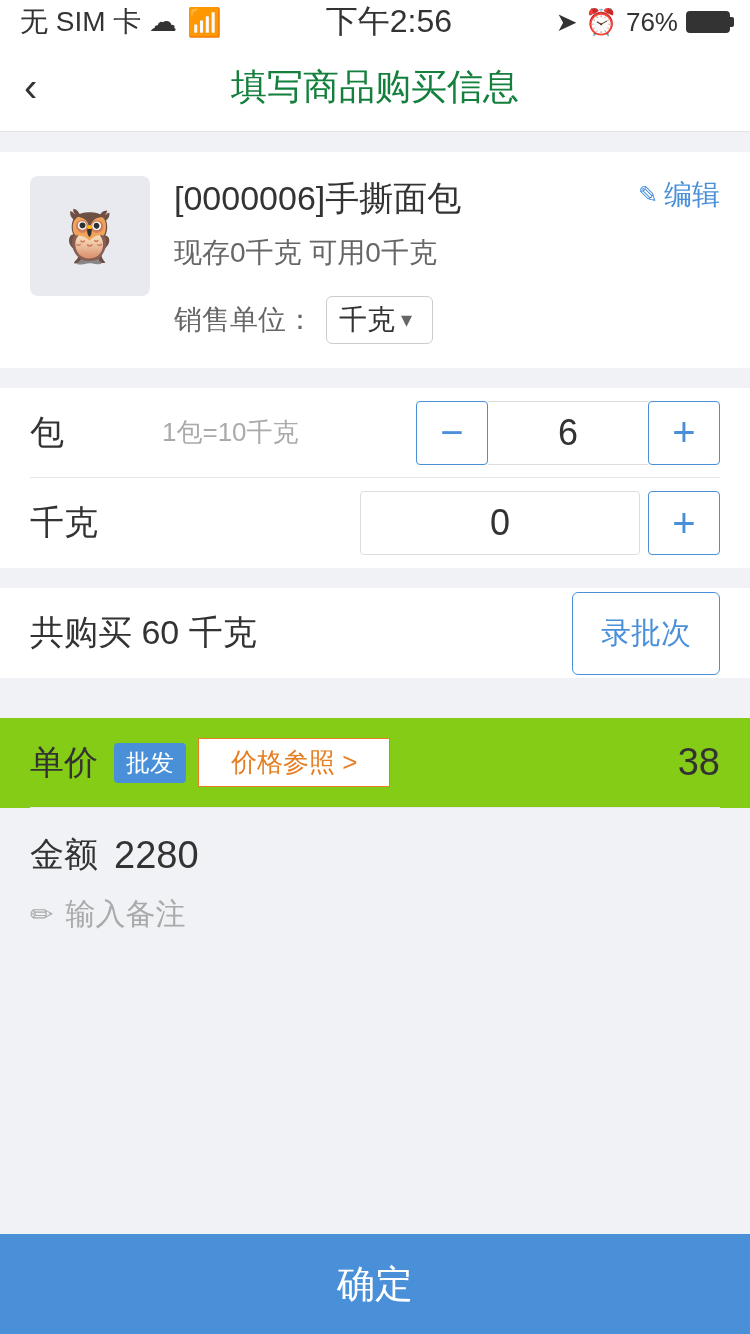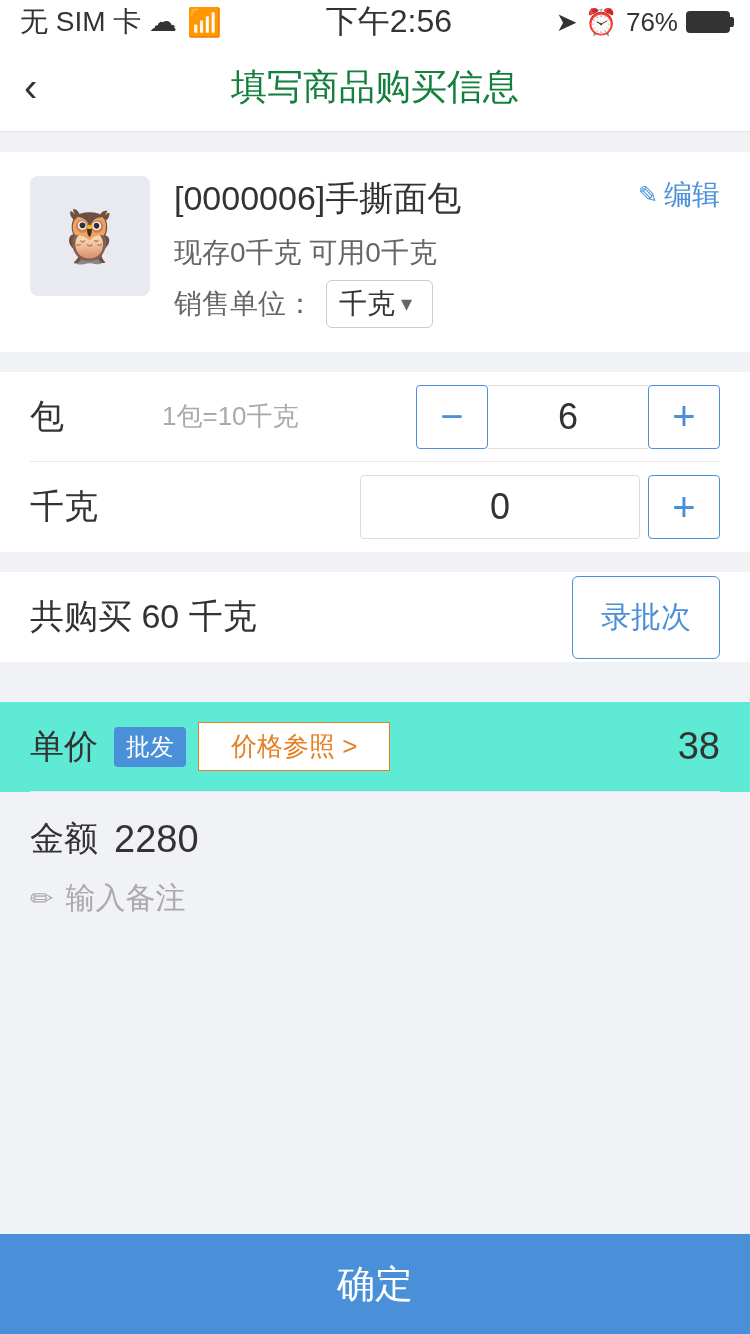--- a/index.html
+++ b/index.html
@@ -95,21 +95,21 @@
     .product-info { flex: 1; }
     .product-name {
       font-size: 34px;
       font-weight: 500;
       color: #333;
       margin-bottom: 12px;
     }
     .product-stock {
       font-size: 28px;
       color: #666;
-      margin-bottom: 8px;
+      margin-bottom: 24px;
     }
     .product-unit {
       display: flex;
       align-items: center;
       gap: 12px;
       font-size: 28px;
       color: #666;
     }
     .unit-select {
       border: 1px solid #ccc;
@@ -243,21 +243,21 @@
       color: #4a90d9;
       font-size: 30px;
       padding: 20px 28px;
       border-radius: 6px;
       background: #fff;
       cursor: pointer;
     }
 
     
     .price-section {
-      background: #5eead4;
+      background: #84cc16;
       margin-top: 20px;
       padding: 0 30px;
     }
     .price-row {
       min-height: 90px;
       display: flex;
       align-items: center;
       border-bottom: 1px solid #e8e8e8;
     }
     .price-label {

